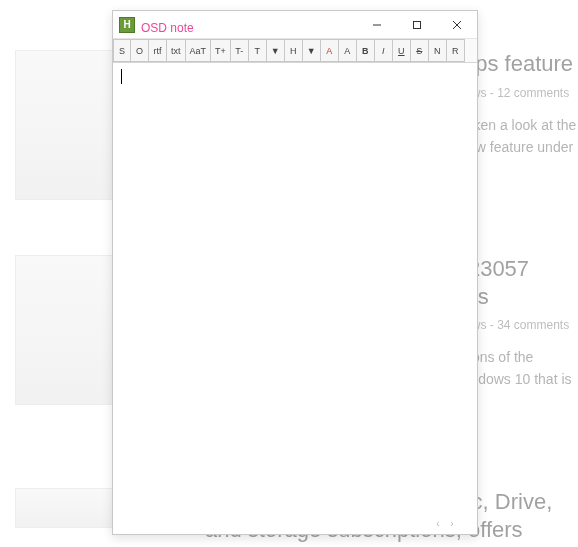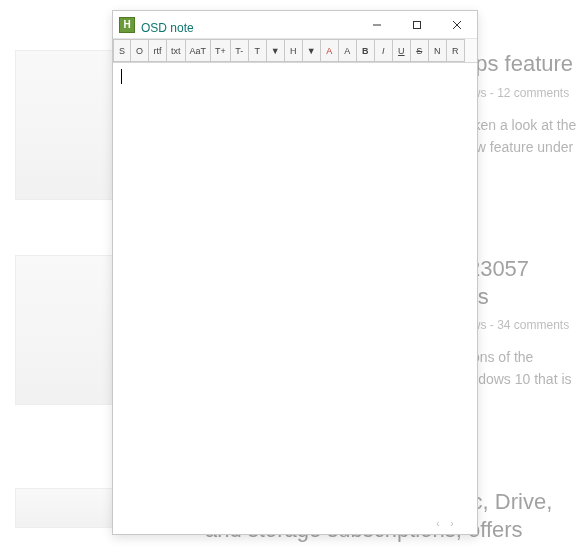--- a/index.html
+++ b/index.html
@@ -95,21 +95,21 @@
     display: flex;
     align-items: center;
     justify-content: center;
     color: #ffffff;
     font-size: 10px;
     font-weight: bold;
   }
   .titlebar .title {
     margin-left: 6px;
     font-size: 12px;
-    color: #0f766e;
+    color: #ec4899;
     flex: 1;
     margin-top: 6px;
   }
   .win-controls {
     display: flex;
     height: 100%;
   }
   .win-btn {
     width: 40px;
     height: 100%;

